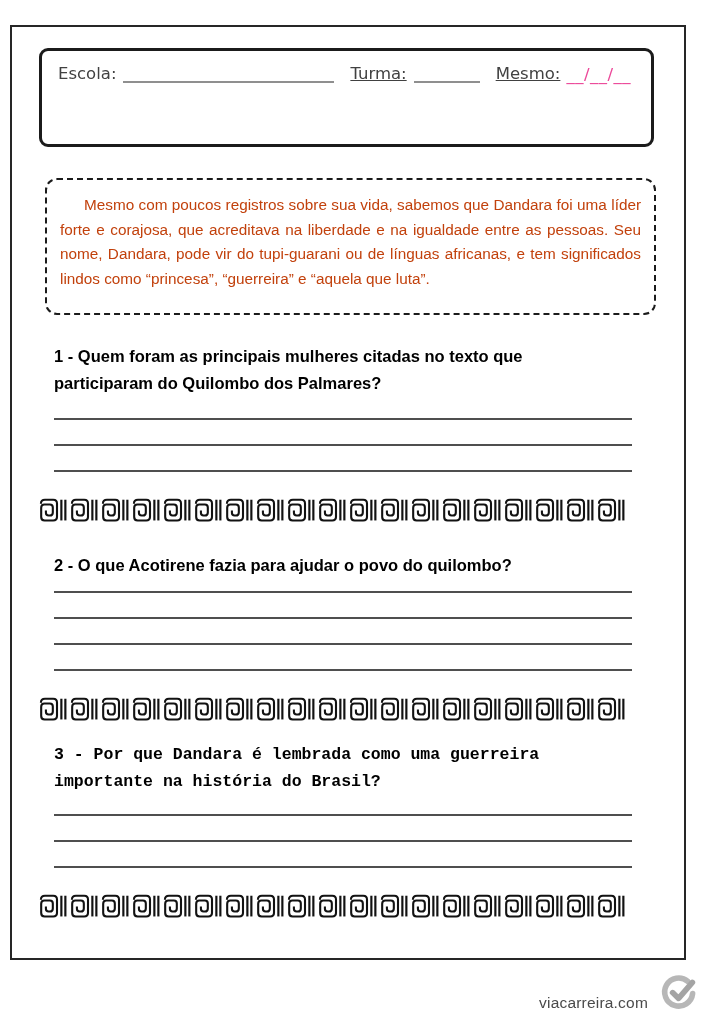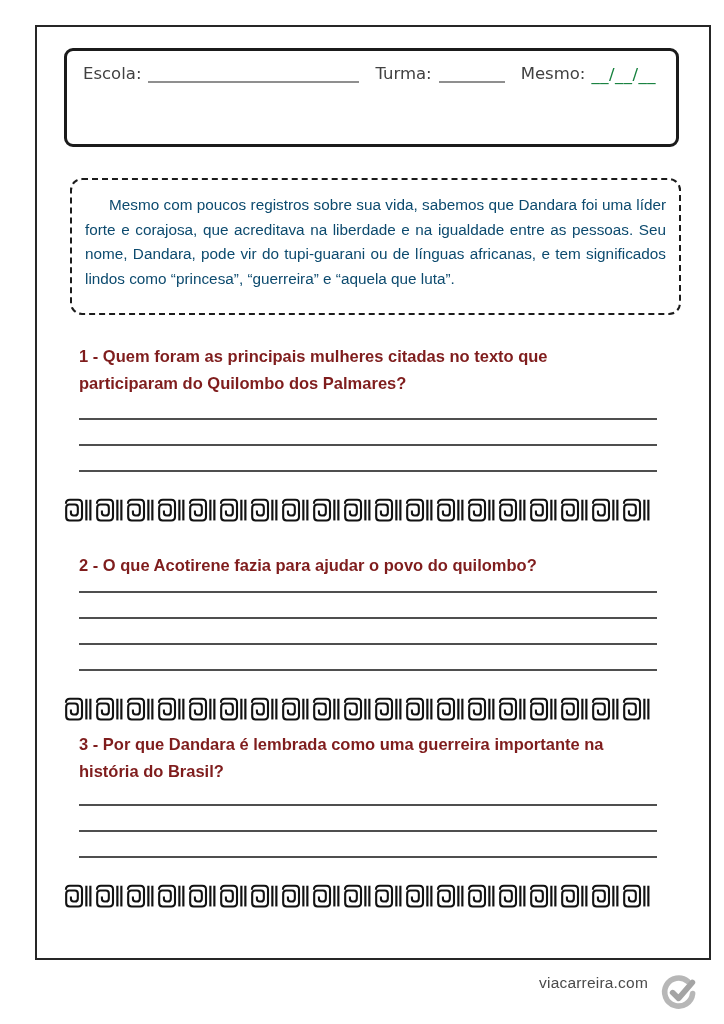--- a/index.html
+++ b/index.html
@@ -2,83 +2,83 @@
 <html><head>
 <meta charset="utf-8">
 <style>
   * { margin:0; padding:0; box-sizing:border-box; }
   html,body { background:#ffffff; }
   body {
     width:724px; height:1024px; position:relative; overflow:hidden;
     font-family:"Liberation Sans", sans-serif; color:#1c1c1c;
   }
   .page-frame {
-    position:absolute; left:35px; top:25px; width:676px; height:935px;
+    position:absolute; left:10px; top:25px; width:676px; height:935px;
     border:2px solid #262626; background:#fff; overflow:hidden;
   }
 
   
   .header-box {
     margin:21px 30px 0 27px; height:99px;
     border:3px solid #1b1b1b; border-radius:9px;
     padding:15px 20px 14px 16px;
     display:flex; flex-direction:column; justify-content:space-between;
     font-family:"DejaVu Sans", sans-serif; font-size:16.5px; color:#414141;
   }
   .form-row { display:flex; align-items:flex-end; line-height:1; }
   .form-label { white-space:nowrap; padding-bottom:1px; }
   .blank {
     border-bottom:2px solid #8f8f8f; height:6px; display:inline-block;
     margin:0 4px 1px 7px;
   }
   .blank.grow { flex:1; }
   .blank.w-turma { width:66px; }
   .blank.w-nome { width:243px; }
-  .ml { margin-left:12px; }
-  .date-blanks { color:#15803d; letter-spacing:0.5px; padding-bottom:0; margin-left:6px; white-space:nowrap; }
+  .ml { margin-left:12px;text-decoration:underline; }
+  .date-blanks { color:#ec4899; letter-spacing:0.5px; padding-bottom:0; margin-left:6px; white-space:nowrap; }
 
   
   .reading-box {
     margin:31px 28px 0 33px;
     border:2.5px dashed #1b1b1b; border-radius:12px;
     padding:13px 13px 22px 13px;
   }
   .reading-box p {
-    font-size:15.3px; line-height:24.5px; color:#0c4a6e;
+    font-size:15.3px; line-height:24.5px; color:#c2410c;
     text-align:justify; text-indent:24px;
   }
 
   
   .question {
     margin:28px 60px 0 42px; max-width:565px;
-    font-weight:bold; font-size:16.5px; line-height:27px; color:#7f1d1d;
+    font-weight:bold; font-size:16.5px; line-height:27px; color:#000000;
   }
   .answer-lines { margin:21px 0 0 42px; }
   .answer-line {
     width:578px; height:0; border-top:2px solid #4f4f4f; margin-bottom:24px;
   }
 
   
   .divider {
     margin:2px 0 0 26px; height:28px; width:596px;
     display:flex; align-items:center; overflow:hidden;
   }
   .spiral-unit { flex:0 0 auto; display:block; margin-right:1px; }
   .spiral-unit path, .spiral-unit line { stroke:#121212; }
 
   
   .sec-q2 .question { }
   .sec-q2 .answer-lines { margin-top:12px; }
-  .sec-q3 .question { margin-top:8px; }
+  .sec-q3 .question { margin-top:18px;font-family:Liberation Mono, monospace; }
   .sec-q3 .answer-lines { margin-top:19px; }
 
   
   .footer {
     position:absolute; left:0; right:26px; top:974px;
-    display:flex; justify-content:flex-end; align-items:flex-start; gap:12px;
+    display:flex; justify-content:flex-end; align-items:flex-end; gap:12px;
   }
   .footer-site { font-size:15.5px; color:#4a4a4a; letter-spacing:0.2px; }
 </style>
 </head>
 <body>
 
 <div>
   <div class="page-frame">
 
     <div class="header-box">

